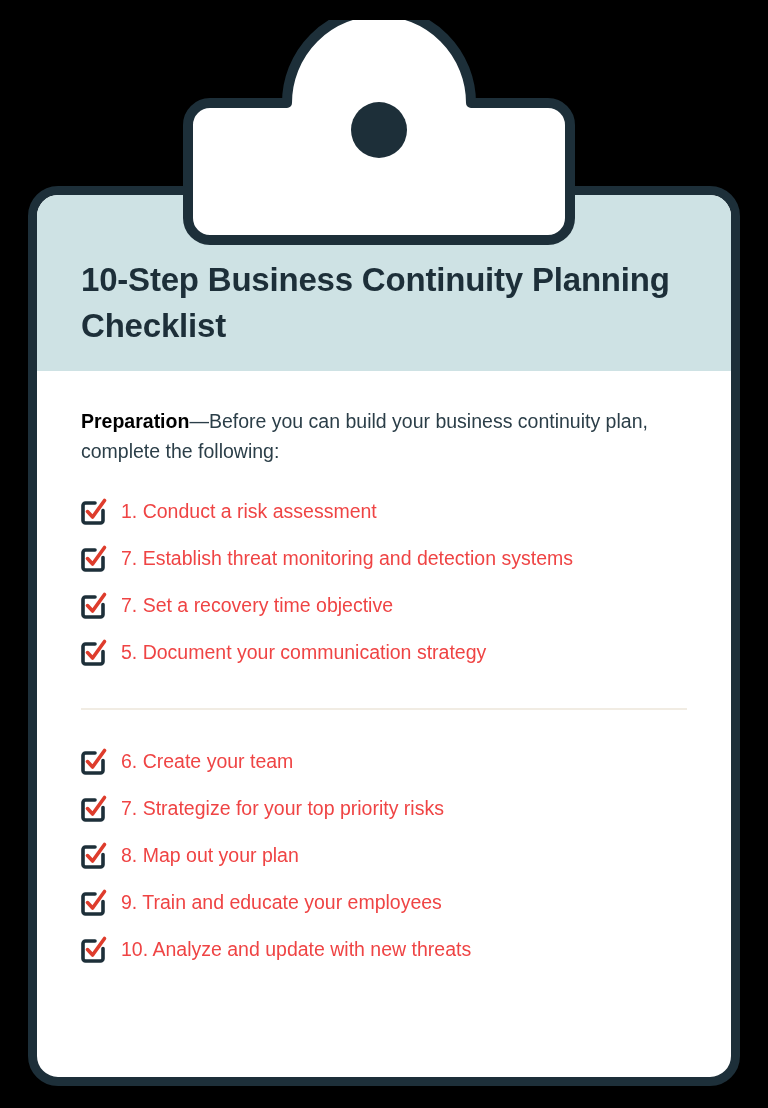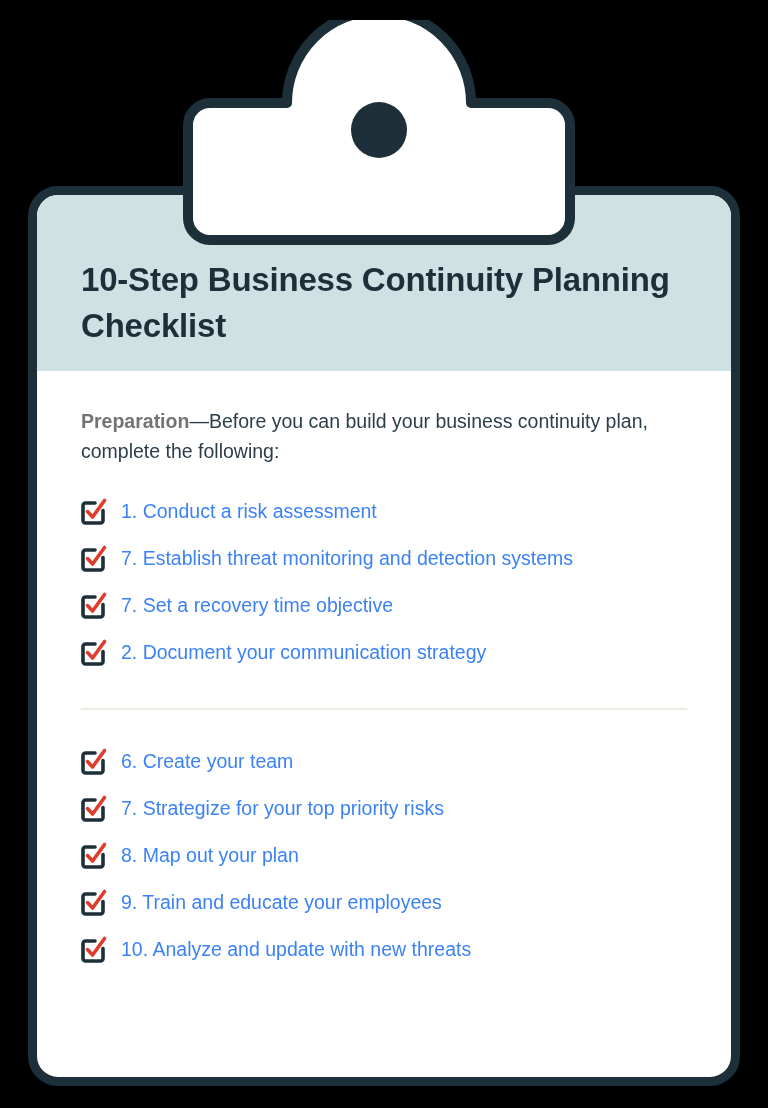--- a/index.html
+++ b/index.html
@@ -54,21 +54,21 @@
 
   
   .section-intro {
     font-size: 19.5px;
     line-height: 1.52;
     color: #2b3e48;
     max-width: 610px;
   }
   .section-intro .lead {
     font-weight: 700;
-    color: #737373;
+    color: #000000;
   }
 
   
   .divider {
     height: 2px;
     background: #f1ece3;
     margin: 32px 0 28px 0;
   }
 
   
@@ -86,21 +86,21 @@
     width: 26px;
     height: 26px;
     position: relative;
     display: block;
   }
   .check-icon svg { display: block; overflow: visible; }
 
   .check-label {
     font-size: 19.5px;
     line-height: 1.3;
-    color: #3b82f6;
+    color: #ef4444;
     white-space: nowrap;
   }
 
   
   .clip {
     position: absolute;
     left: 183px;
     top: 20px;
     width: 392px;
     height: 225px;
@@ -157,21 +157,21 @@
           <span class="check-label">7. Set a recovery time objective</span>
         </div>
 
         <div class="check-item">
           <span class="check-icon">
             <svg width="26" height="26" viewBox="0 0 26 26">
               <path d="M22 11.5 V21.5 A2.5 2.5 0 0 1 19.5 24 H4.5 A2.5 2.5 0 0 1 2 21.5 V6.5 A2.5 2.5 0 0 1 4.5 4 H14" fill="none" stroke="#1d2f39" stroke-width="3.6" stroke-linecap="round" stroke-linejoin="round"></path>
               <path d="M6.5 12.6 L11.6 18 L23.5 1.5" fill="none" stroke="#de3c2c" stroke-width="3.6" stroke-linecap="round" stroke-linejoin="round"></path>
             </svg>
           </span>
-          <span class="check-label">2. Document your communication strategy</span>
+          <span class="check-label">5. Document your communication strategy</span>
         </div>
 
       </div>
 
       <div class="divider"></div>
 
 
       <div class="checklist">
 
         <div class="check-item">

